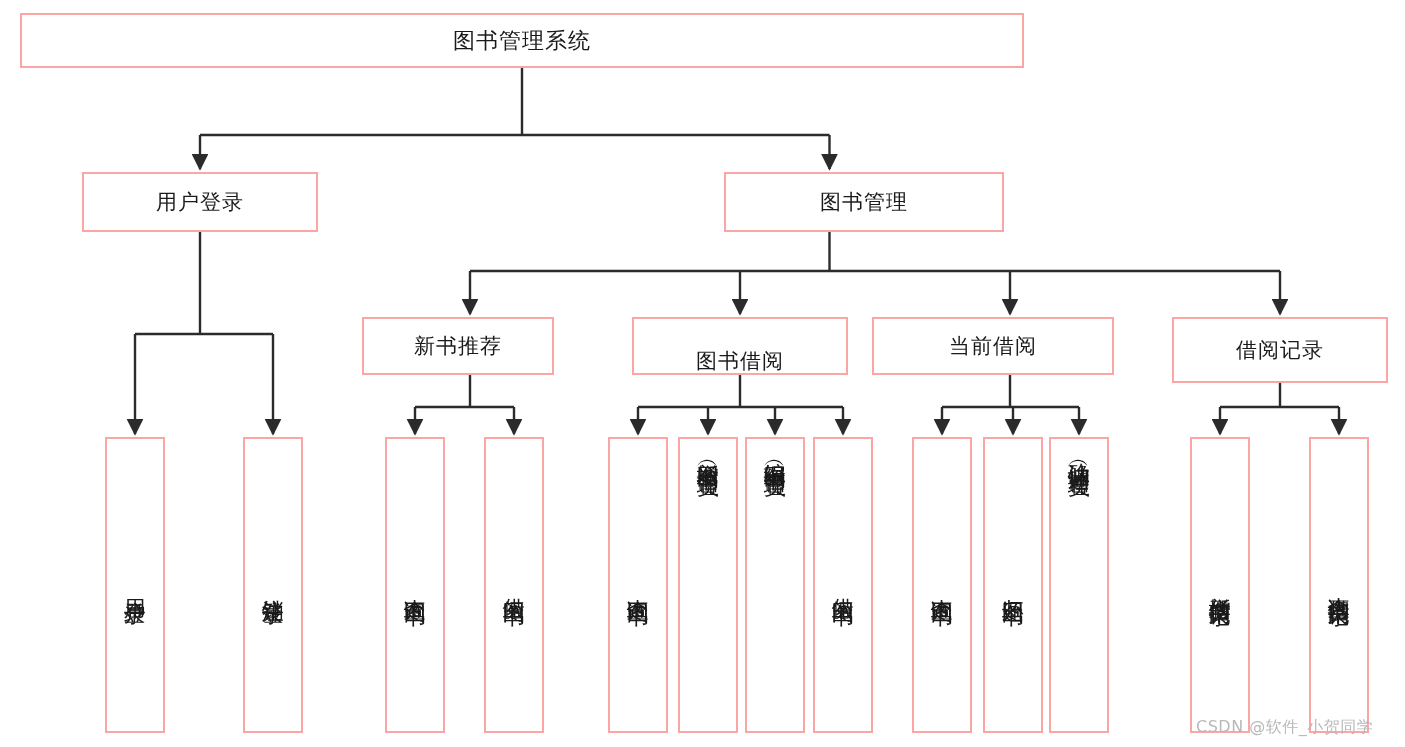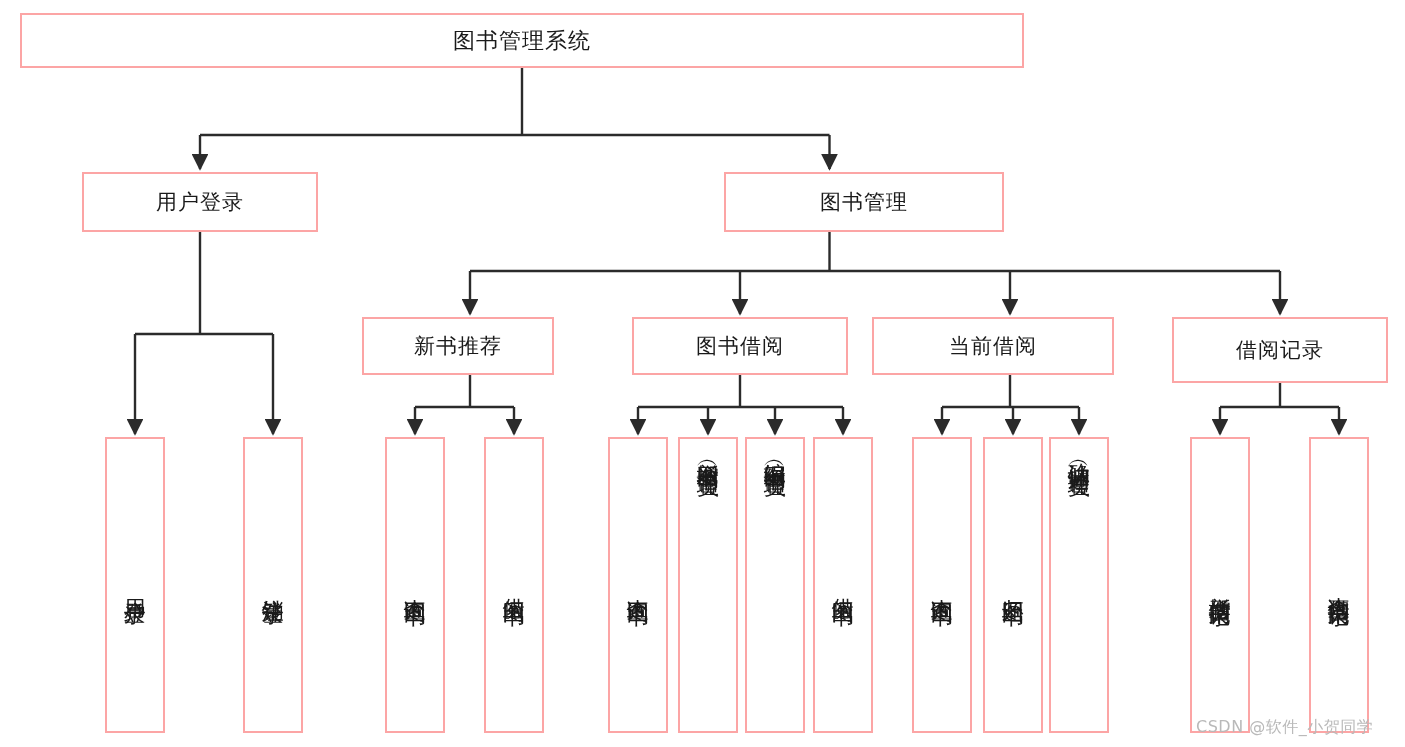--- a/index.html
+++ b/index.html
@@ -129,21 +129,21 @@
       </div>
       <div class="node horiz" style="left: 82px; top: 172px; width: 236px; height: 60px;">
         <span class="lbl">用户登录</span>
       </div>
       <div class="node horiz" style="left: 712px; top: 172px; width: 280px; height: 60px; margin-left: 12px;">
         <span class="lbl">图书管理</span>
       </div>
       <div class="node horiz" style="left: 362px; top: 317px; width: 192px; height: 58px;">
         <span class="lbl">新书推荐</span>
       </div>
-      <div class="node horiz" style="left: 632px; top: 317px; width: 216px; height: 58px;">
+      <div class="node horiz" style="left: 632px; top: 317px; width: 216px; height: 58px; align-items: flex-end;">
         <span class="lbl">图书借阅</span>
       </div>
       <div class="node horiz" style="left: 872px; top: 317px; width: 242px; height: 58px;">
         <span class="lbl">当前借阅</span>
       </div>
       <div class="node horiz" style="left: 1172px; top: 317px; width: 216px; height: 66px;">
         <span class="lbl">借阅记录</span>
       </div>
       <div class="node vert mid" style="left: 105px; top: 437px; width: 60px; height: 296px;">
         <span class="lbl">用户登录</span>

